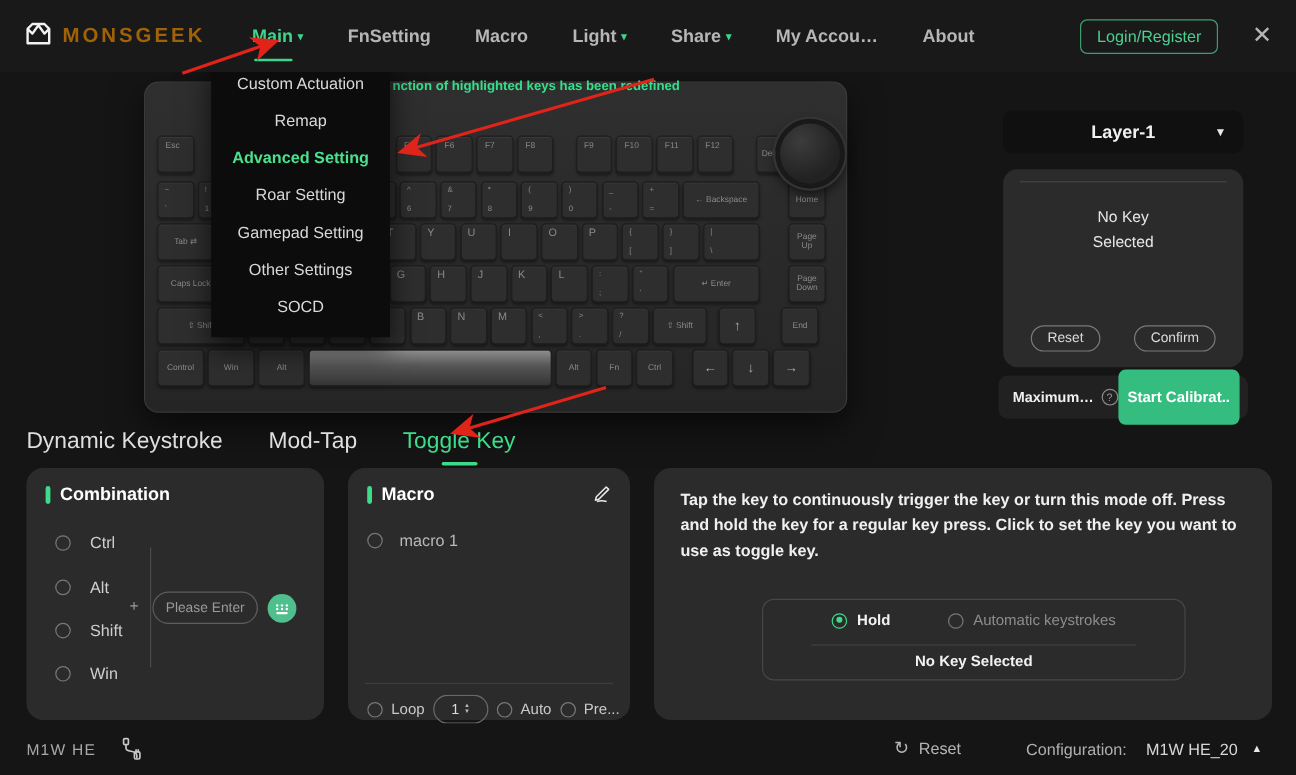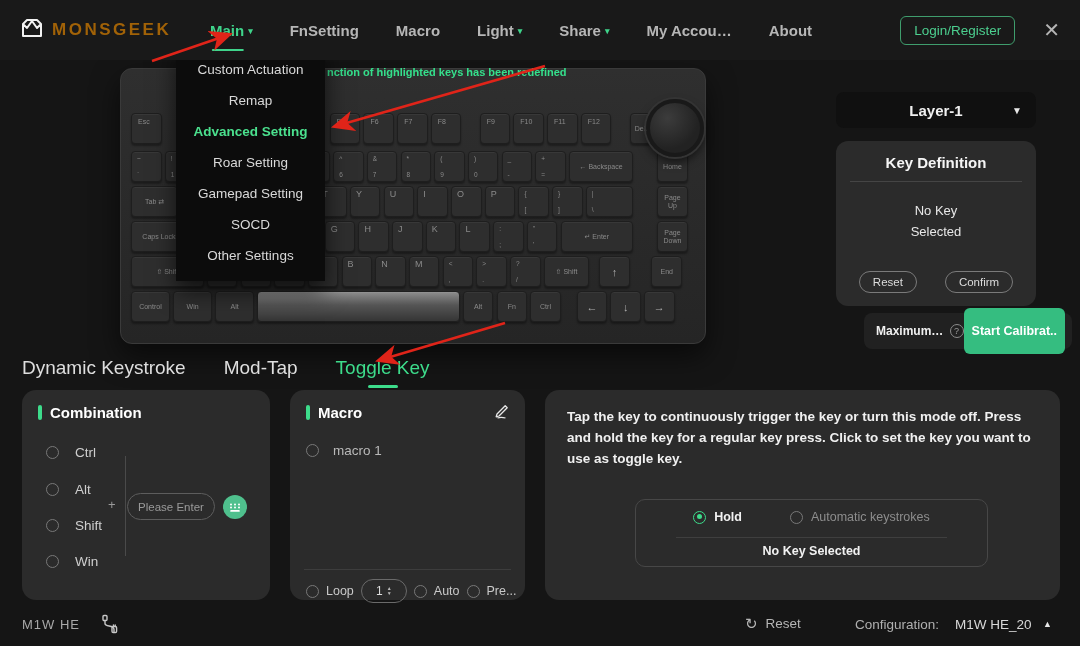--- a/index.html
+++ b/index.html
@@ -72,21 +72,21 @@
   .keydef-title { text-align:center; color:#f5f5f5; font-weight:bold; font-size:15px;
     padding-top:13px; }
   .keydef-div { height:1px; background:#454545; margin:10px 14px 0; }
   .keydef-empty { width:80px; margin:18px auto 0; text-align:center; color:#e8e8e8;
     font-size:13px; line-height:21px; }
   .keydef-btns { position:absolute; bottom:13px; left:0; width:100%; display:flex;
     justify-content:center; gap:28px; }
   .pill-btn { border:1px solid #7a7a7a; color:#dcdcdc; background:transparent;
     font-size:11.5px; border-radius:13px; padding:4px 13px; cursor:pointer;
     font-family:inherit; }
-  .calib-row { position:absolute; left:864px; top:313px; width:208px; height:36px;
+  .calib-row { position:absolute; left:832px; top:313px; width:208px; height:36px;
     background:#212121; border-radius:8px; display:flex; align-items:center;
     padding:0 7px 0 12px; z-index:2; }
   .calib-label { color:#f0f0f0; font-weight:bold; font-size:12px; max-width:72px;
     white-space:nowrap; overflow:hidden; text-overflow:ellipsis; }
   .q-icon { width:14px; height:14px; border:1px solid #8a8a8a; border-radius:50%;
     color:#9a9a9a; font-size:9px; display:flex; align-items:center; justify-content:center;
     margin-left:5px; cursor:pointer; flex:none; }
   .calib-btn { margin-left:auto; background:#35bd80; color:#fff; border:none;
     border-radius:6px; font-size:12.5px; font-weight:bold; padding:16px 8px;
     cursor:pointer; font-family:inherit; white-space:nowrap; }
@@ -383,31 +383,30 @@
 </div>
 
 <div class="notice">nction of highlighted keys has been redefined</div>
 
 <div class="menu">
   <div class="menu-item">Custom Actuation</div>
   <div class="menu-item">Remap</div>
   <div class="menu-item active">Advanced Setting</div>
   <div class="menu-item">Roar Setting</div>
   <div class="menu-item">Gamepad Setting</div>
+  <div class="menu-item">Other Settings</div>
   <div class="menu-item">SOCD</div>
-  <div class="menu-item">Other Settings</div>
 </div>
 
 <div class="layer-pill">
   <span class="lbl">Layer-1</span>
   <span class="caret">▼</span>
 </div>
 
 <div class="keydef">
-  <div class="keydef-title">Key Definition</div>
   <div class="keydef-div"></div>
   <div class="keydef-empty">No Key Selected</div>
   <div class="keydef-btns">
     <button class="pill-btn">Reset</button>
     <button class="pill-btn">Confirm</button>
   </div>
 </div>
 
 <div class="calib-row">
   <span class="calib-label">Maximum ...</span>

